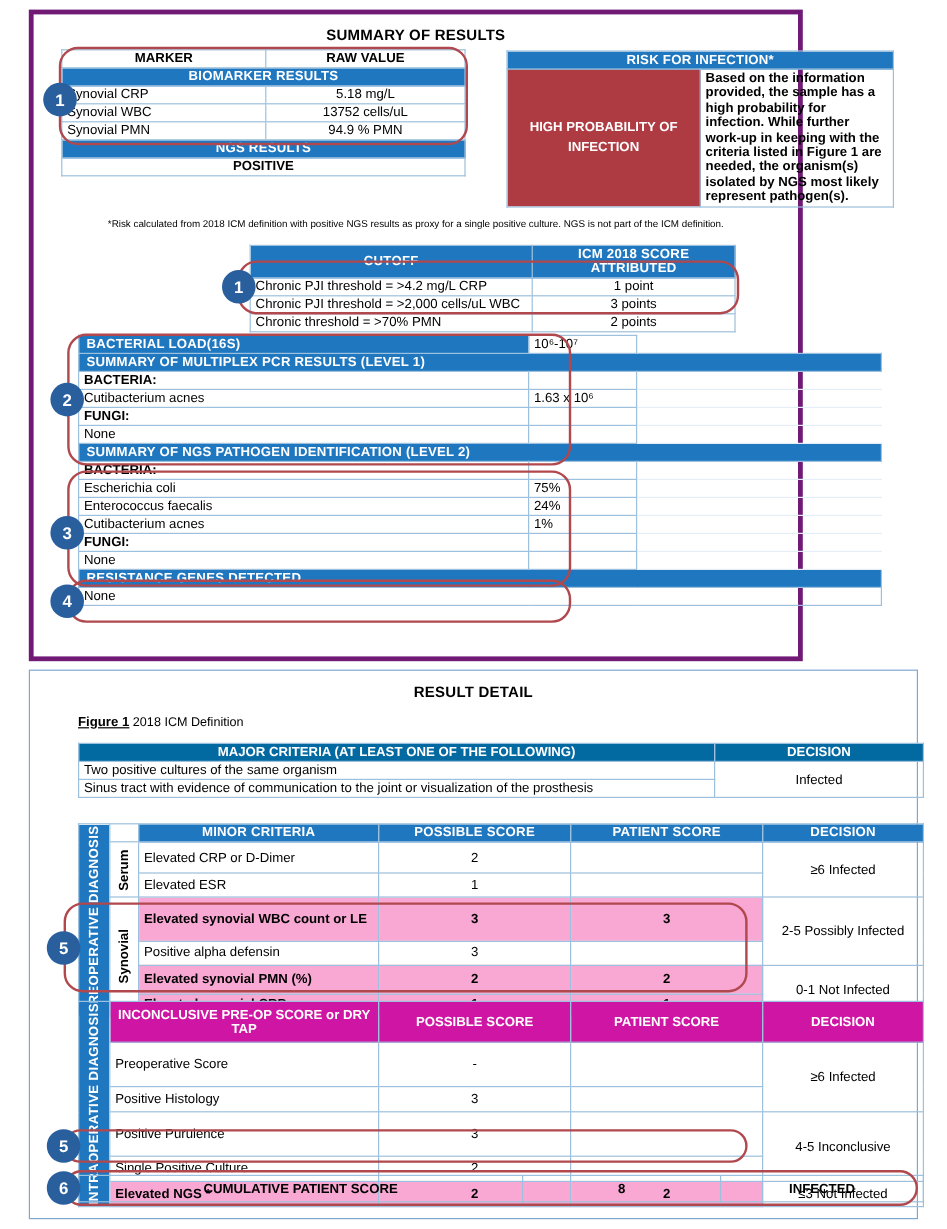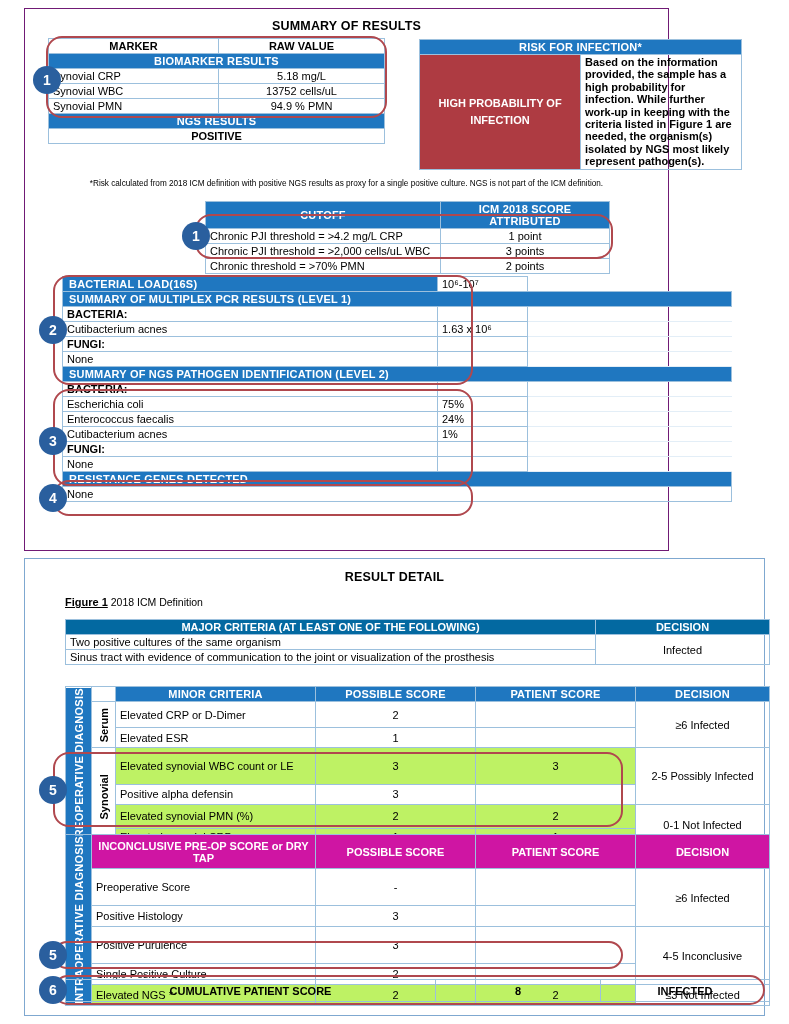--- a/index.html
+++ b/index.html
@@ -7,39 +7,39 @@
   body {
     width: 789px; height: 1024px;
     background: #ffffff;
     font-family: "Liberation Sans", sans-serif;
     color: #000;
     position: relative;
     overflow: hidden;
   }
   .page {
     position:absolute; left:24px; top:8px; width:645px; height:543px;
-    border:1px solid #701a75; background:#fff;
+    border:4px solid #701a75; background:#fff;
   }
   .page2 {
     position:absolute; left:24px; top:558px; width:741px; height:458px;
     border:1px solid #7fa8d0; background:#fff;
   }
   .doc-title {
     text-align:center; font-weight:bold; font-size:12.5px;
     letter-spacing:0.2px;
   }
   
   .tbl { border-collapse:collapse; table-layout:fixed; }
   .tbl td, .tbl th { border:1px solid #9cc0dd; padding:1px 4px; font-size:11px; vertical-align:middle; }
   .hdr-blue { background:#1f77c0; color:#fff; font-weight:bold; text-align:center; font-size:11.5px; letter-spacing:0.2px; }
   .hdr-green { background:#0369a1; color:#fff; font-weight:bold; text-align:center; font-size:11.5px; }
   .hdr-magenta { background:#cf15a3; color:#fff; font-weight:bold; text-align:center; font-size:11px; }
   .bold-c { font-weight:bold; text-align:center; }
   .ctr { text-align:center; }
-  .orange { background:#bef264; }
+  .orange { background:#f9a8d4;font-weight:bold; }
   
   .badge {
     position:absolute; width:28px; height:28px; border-radius:50%;
     background:#2a5f9e; color:#fff; font-weight:bold; font-size:14px;
     display:flex; align-items:center; justify-content:center;
     z-index:5;
     box-shadow:0 0 0 0 rgba(0,0,0,0);
   }
   
   .callout {

